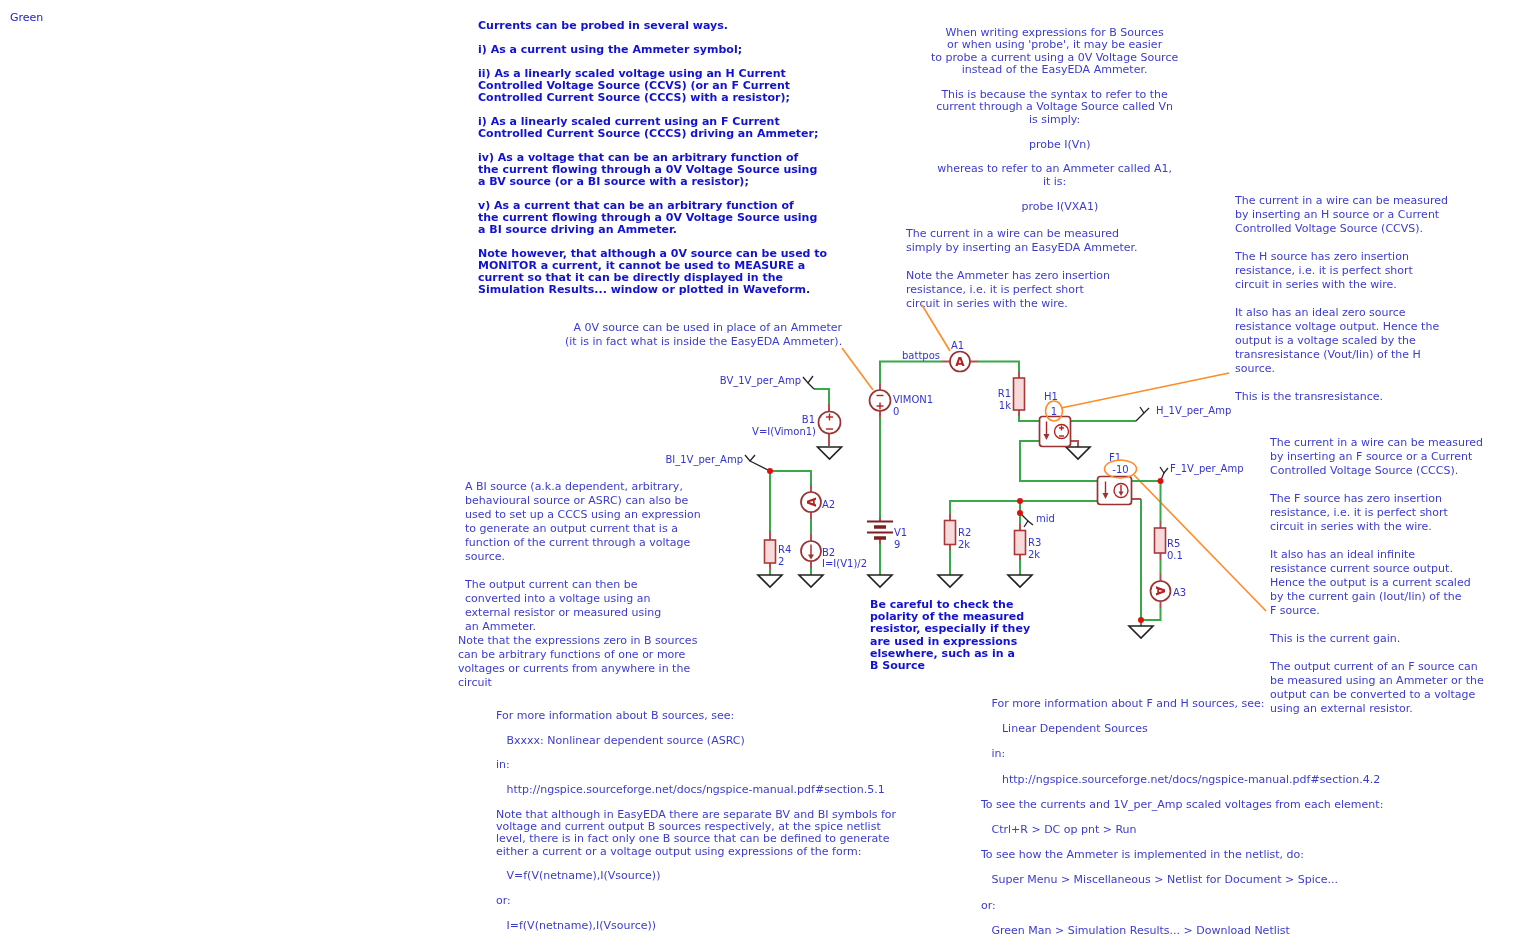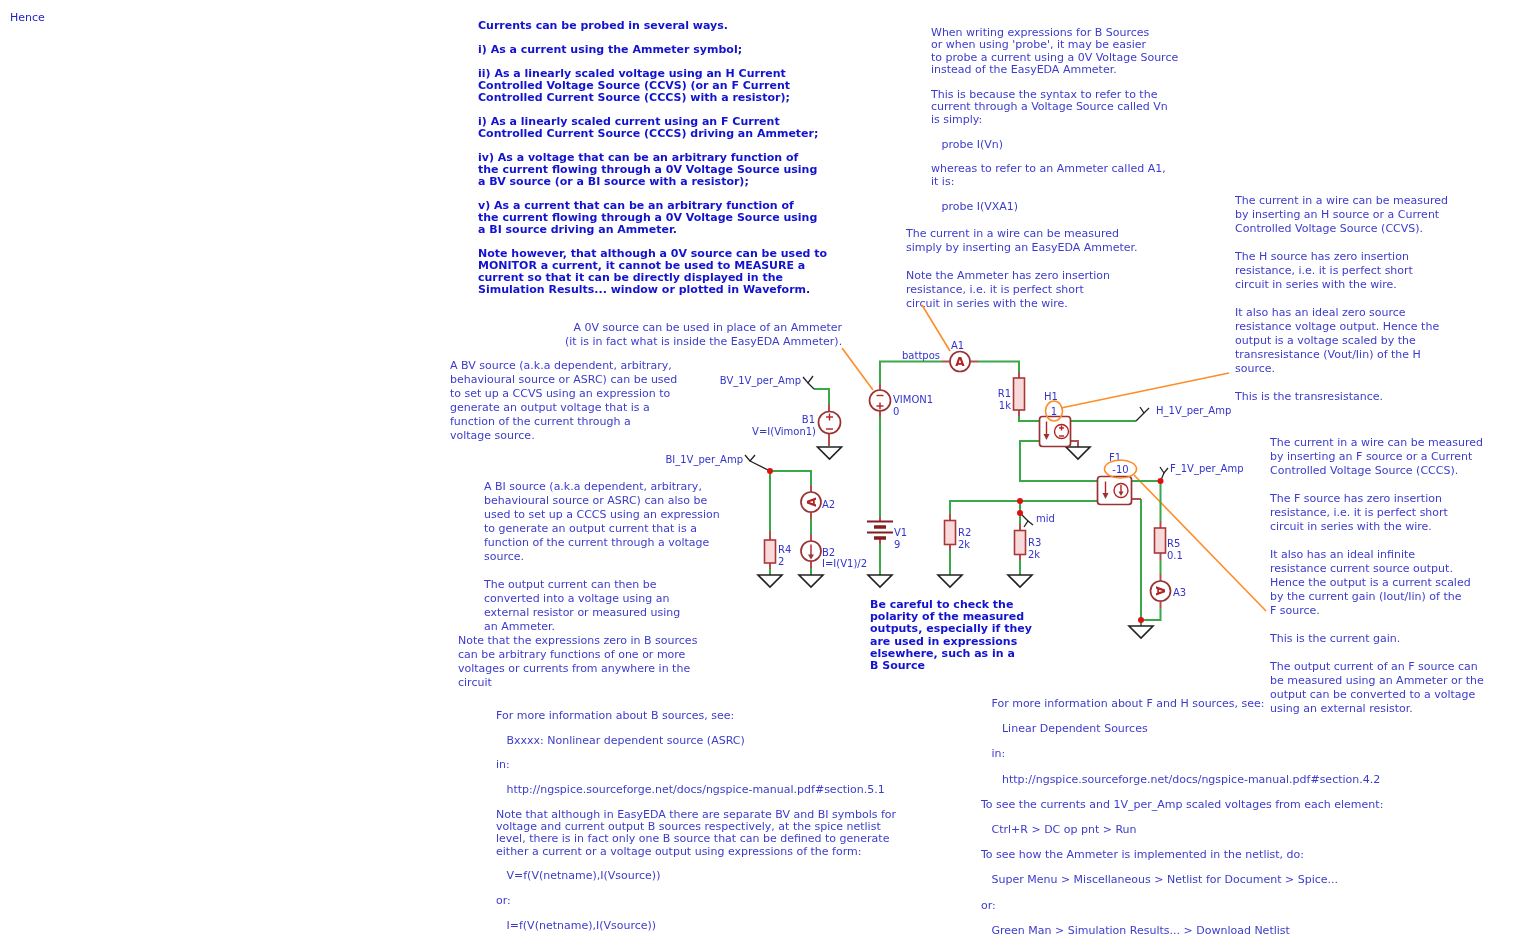--- a/index.html
+++ b/index.html
@@ -1,20 +1,20 @@
 <!DOCTYPE html>
 <html><head>
 <meta charset="utf-8">
 <style>
   html,body{margin:0;padding:0;background:#fff;}
   .canvas{position:relative;width:1527px;height:944px;background:#ffffff;overflow:hidden;
           font-family:"DejaVu Sans",sans-serif;}
   .note{position:absolute;white-space:pre;color:#3c3ccc;font-size:11px;line-height:14px;}
   .note.bold{font-weight:bold;color:#1212d0;font-size:11px;line-height:12px;}
-  .lh124{line-height:12.4px;}
+  .lh124{line-height:12.4px;text-align:center;}
   .lh1235{line-height:12.35px;}
   .lh126{line-height:12.6px;}
   .tool-label{position:absolute;left:10px;top:11px;color:#2222cc;font-size:11px;}
   svg{position:absolute;left:0;top:0;}
   .wire{stroke:#3aa748;stroke-width:2;fill:none;}
   .pin{stroke:#b05050;stroke-width:2;fill:none;}
   .comp{stroke:#993333;stroke-width:1.7;fill:#ffffff;}
   .compthin{stroke:#b22222;stroke-width:1.4;fill:none;}
   .res{stroke:#a83838;stroke-width:1.6;fill:#f9dada;}
   .batt{stroke:#7f1f1f;fill:none;}
@@ -24,21 +24,21 @@
   .dot{fill:#e01010;}
   .slabel{font-size:10px;fill:#3333cc;font-family:"DejaVu Sans",sans-serif;}
   .aglyph{font-size:12px;font-weight:bold;fill:#b22222;font-family:"DejaVu Sans",sans-serif;}
   .redfill{fill:#993333;stroke:none;}
 </style>
 </head>
 <body>
 
 <div class="canvas">
 
-  <div class="tool-label">Hence</div>
+  <div class="tool-label">Green</div>
 
   <div class="note bold" style="left:478px;top:20px;">Currents can be probed in several ways.
 
 i) As a current using the Ammeter symbol;
 
 ii) As a linearly scaled voltage using an H Current
 Controlled Voltage Source (CCVS) (or an F Current
 Controlled Current Source (CCCS) with a resistor);
 
 i) As a linearly scaled current using an F Current
@@ -107,44 +107,38 @@
 F source.
 
 This is the current gain.
 
 The output current of an F source can
 be measured using an Ammeter or the
 output can be converted to a voltage
 using an external resistor.</div>
   <div class="note" style="left:565px;top:321px;text-align:right;">A 0V source can be used in place of an Ammeter
 (it is in fact what is inside the EasyEDA Ammeter).</div>
-  <div class="note" style="left:450px;top:359px;">A BV source (a.k.a dependent, arbitrary,
-behavioural source or ASRC) can be used
-to set up a CCVS using an expression to
-generate an output voltage that is a
-function of the current through a
-voltage source.</div>
-  <div class="note" style="left:484px;top:480px;">A BI source (a.k.a dependent, arbitrary,
+  <div class="note" style="left:465px;top:480px;">A BI source (a.k.a dependent, arbitrary,
 behavioural source or ASRC) can also be
 used to set up a CCCS using an expression
 to generate an output current that is a
 function of the current through a voltage
 source.
 
 The output current can then be
 converted into a voltage using an
 external resistor or measured using
 an Ammeter.</div>
   <div class="note" style="left:458px;top:634px;">Note that the expressions zero in B sources
 can be arbitrary functions of one or more
 voltages or currents from anywhere in the
 circuit</div>
   <div class="note bold" style="left:870px;top:599px;line-height:12.2px;">Be careful to check the
 polarity of the measured
-outputs, especially if they
+resistor, especially if they
 are used in expressions
 elsewhere, such as in a
 B Source</div>
   <div class="note lh1235" style="left:480px;top:710px;margin-left:16px;">For more information about B sources, see:
 
    Bxxxx: Nonlinear dependent source (ASRC)
 
 in:
 
    http://ngspice.sourceforge.net/docs/ngspice-manual.pdf#section.5.1

